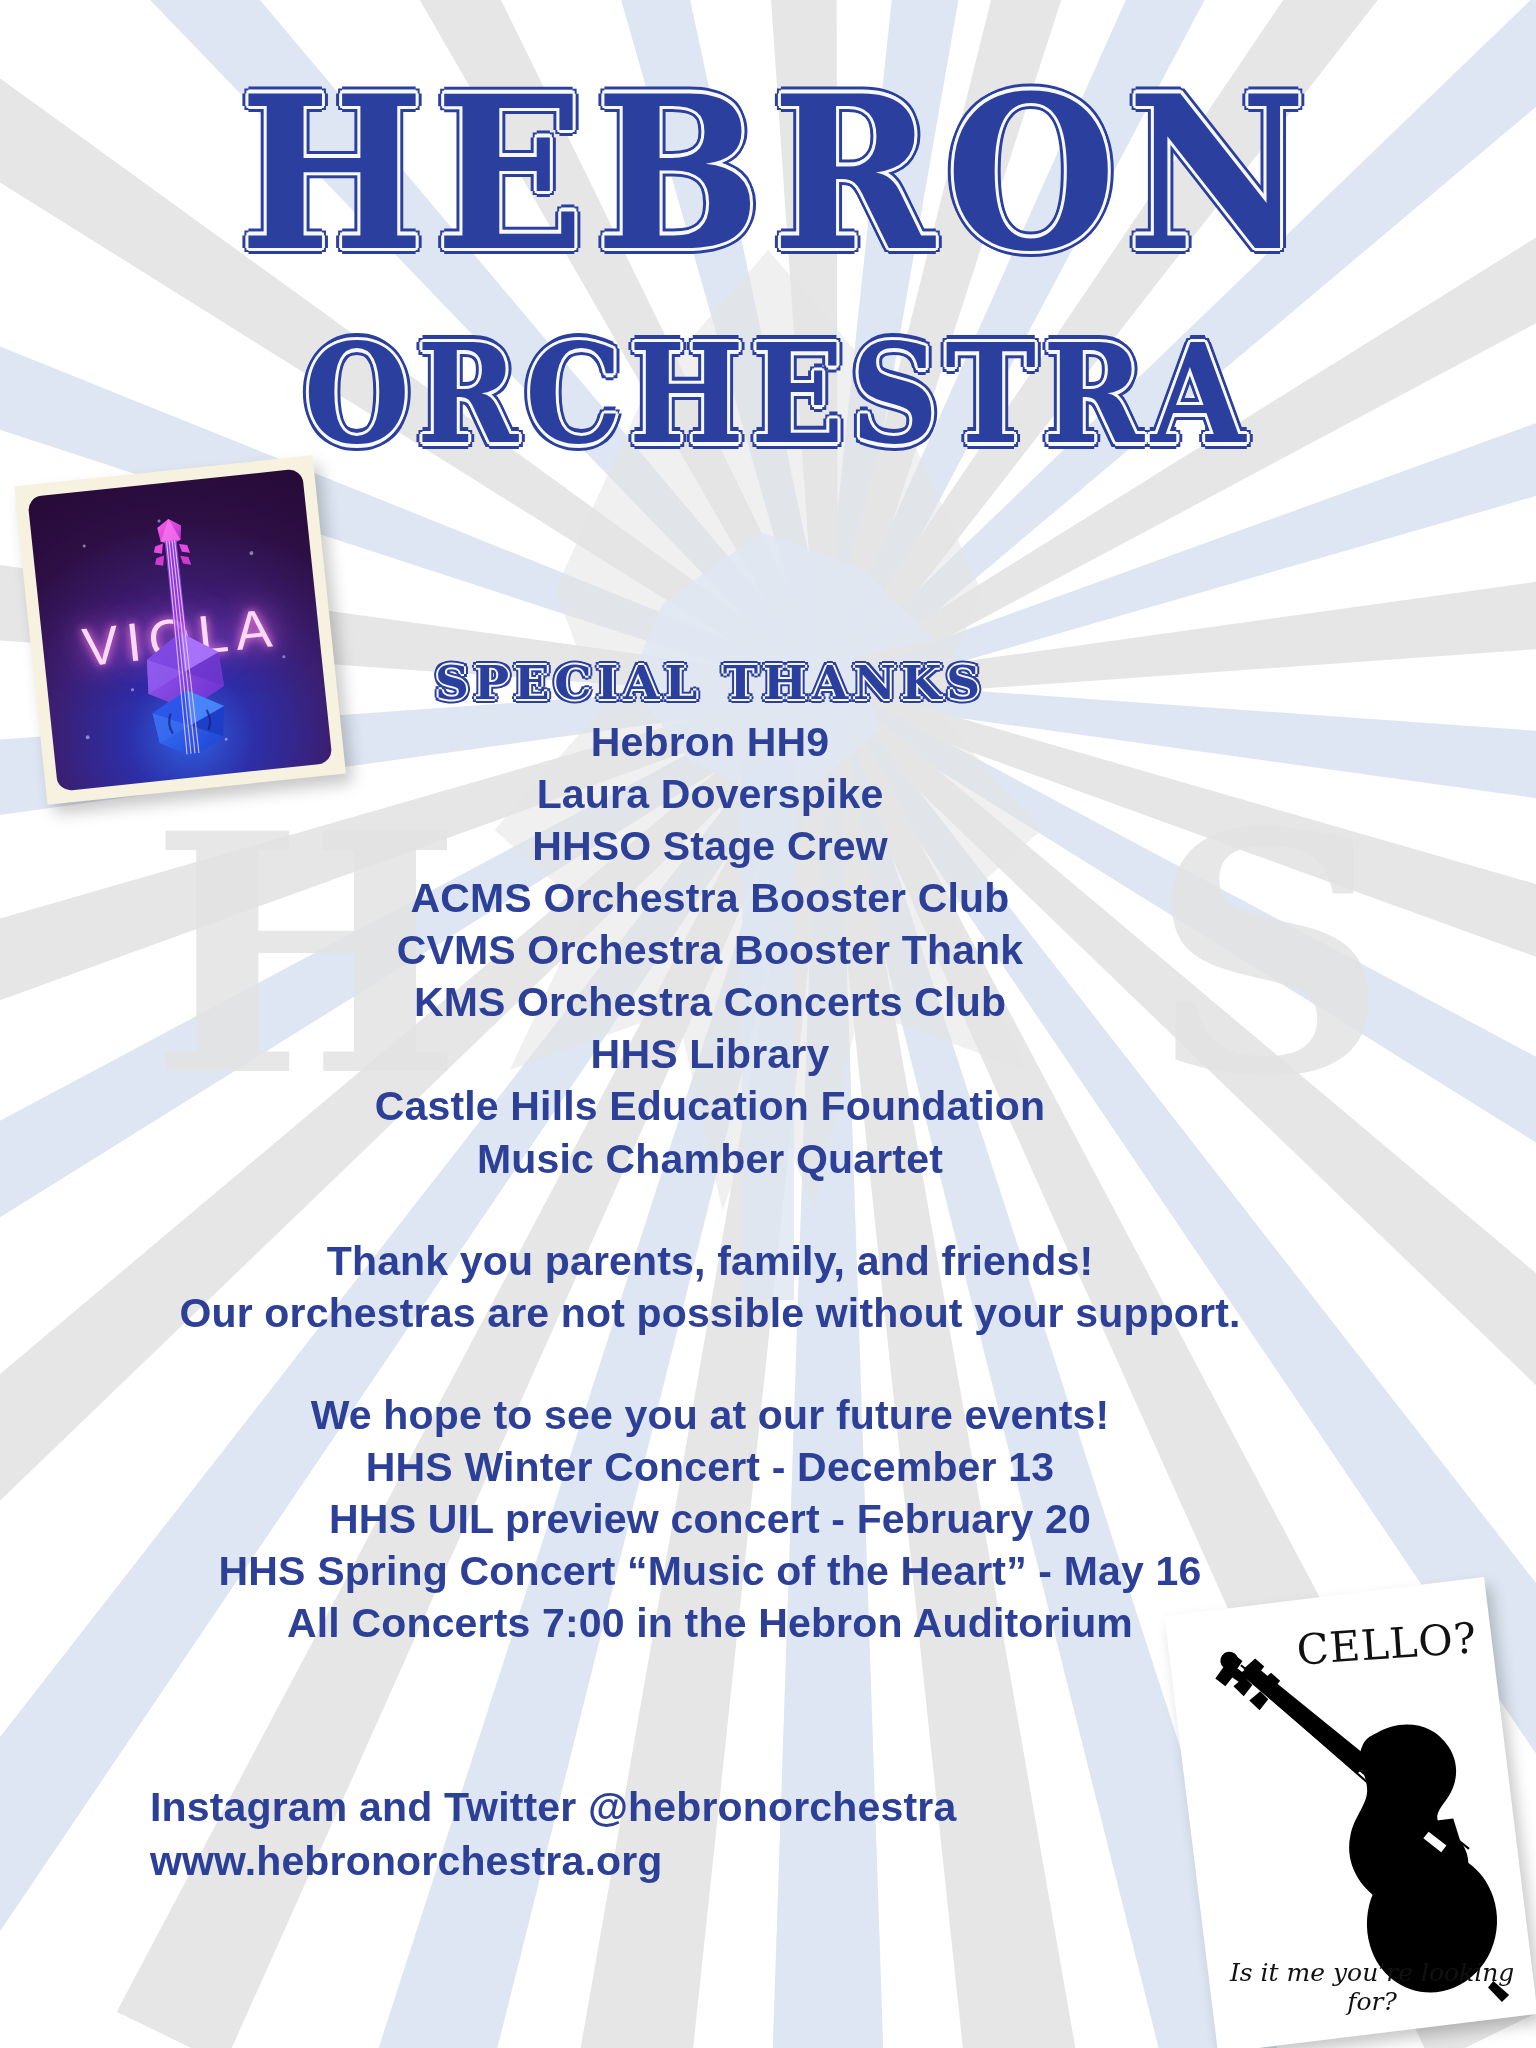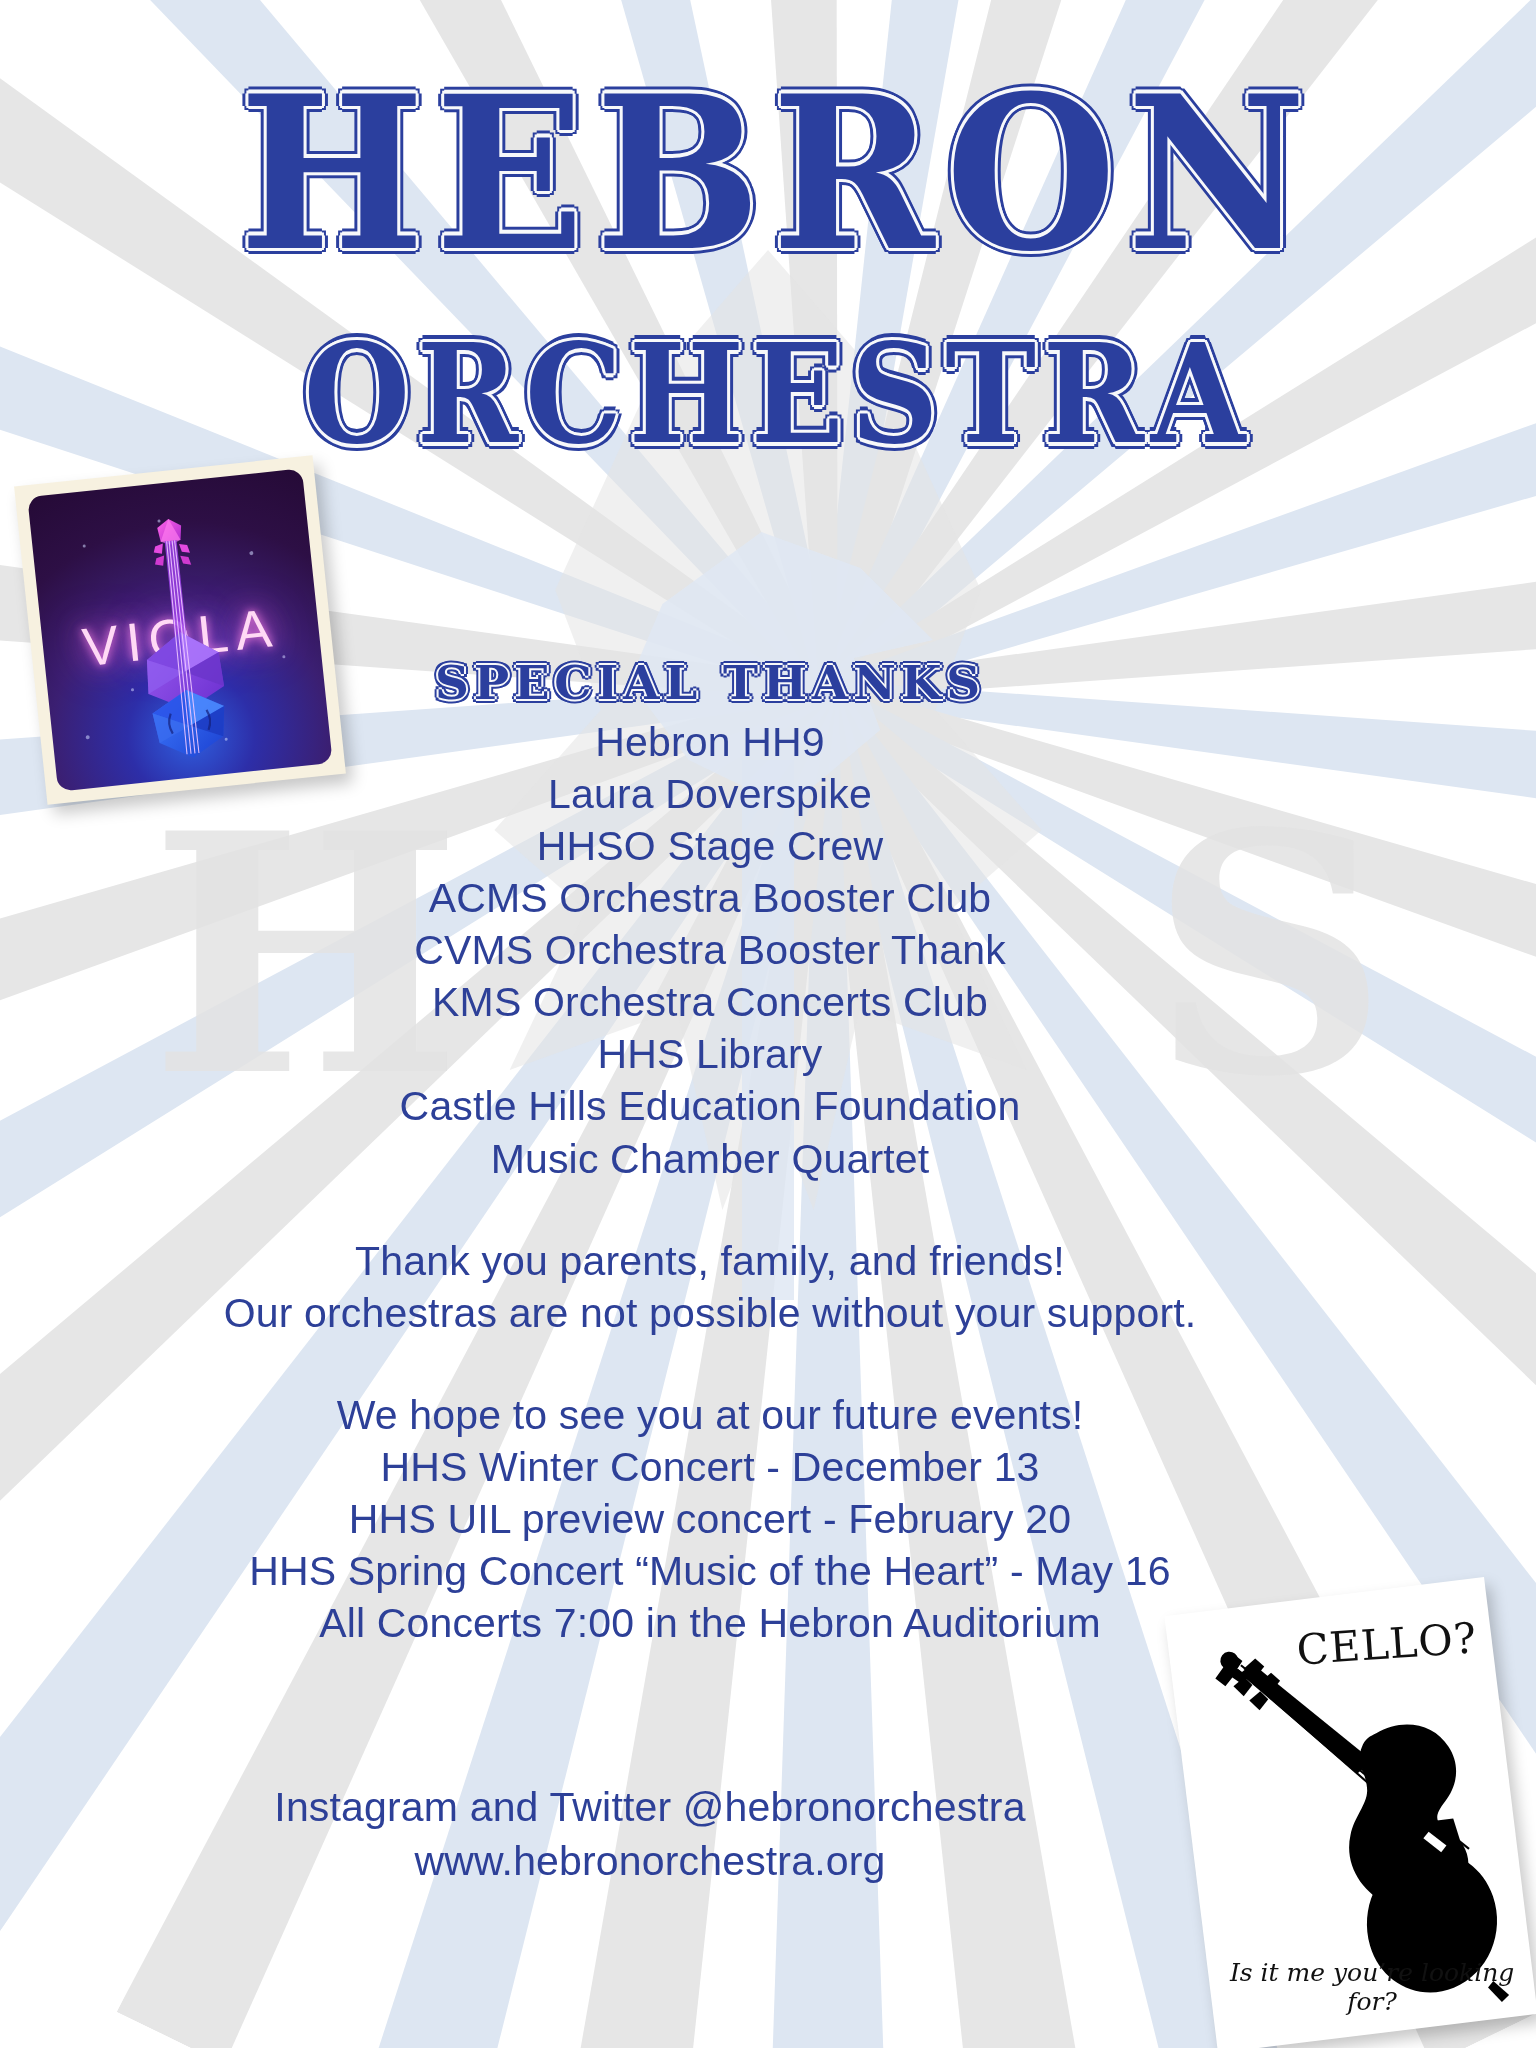--- a/index.html
+++ b/index.html
@@ -133,32 +133,32 @@
     color:#2b3f9e;
     text-shadow:
        2px 0 0 #f7f8fa, -2px 0 0 #f7f8fa, 0 2px 0 #f7f8fa, 0 -2px 0 #f7f8fa,
        4px 0 0 #2b3f9e, -4px 0 0 #2b3f9e, 0 4px 0 #2b3f9e, 0 -4px 0 #2b3f9e,
        3px 3px 0 #2b3f9e, -3px 3px 0 #2b3f9e, 3px -3px 0 #2b3f9e, -3px -3px 0 #2b3f9e;
     margin-bottom:6px;
   }
   .body-line{
     font-family:"Liberation Sans", sans-serif;
     font-size:41px;
-    font-weight:400;
+    font-weight:700;
     line-height:1.27;
     color:#2d4098;
     letter-spacing:.004em;
   }
   .gap-block{ height:46px; }
   #support-block, #events-block{ margin-top:4px; }
 
   #social-block{
     position:absolute; z-index:7;
     left:150px; top:1780px; width:1000px;
-    text-align:center;
+    text-align:left;
   }
   #social-block .body-line{ font-size:41px; line-height:1.32; }
 
   
   #cello-card{
     position:absolute; z-index:8;
     left:1190px; top:1595px;
     width:322px; height:440px;
     background:#ffffff;
     transform:rotate(-7deg);

